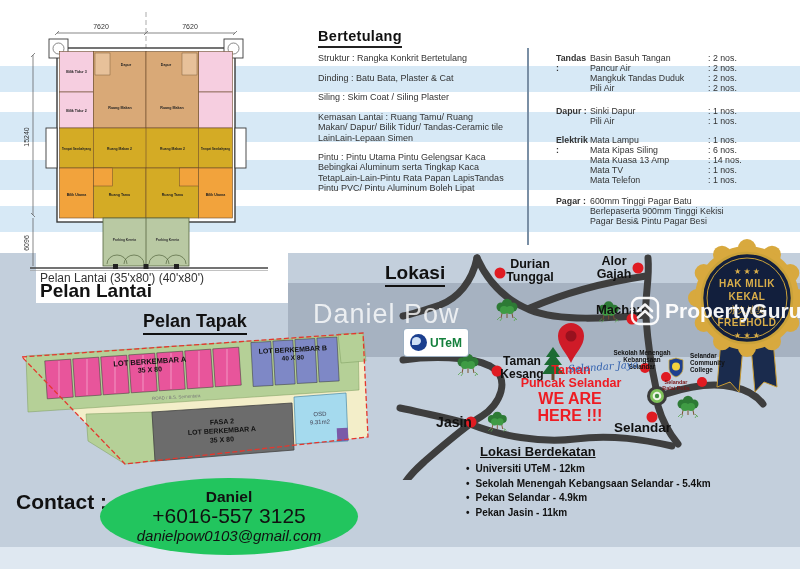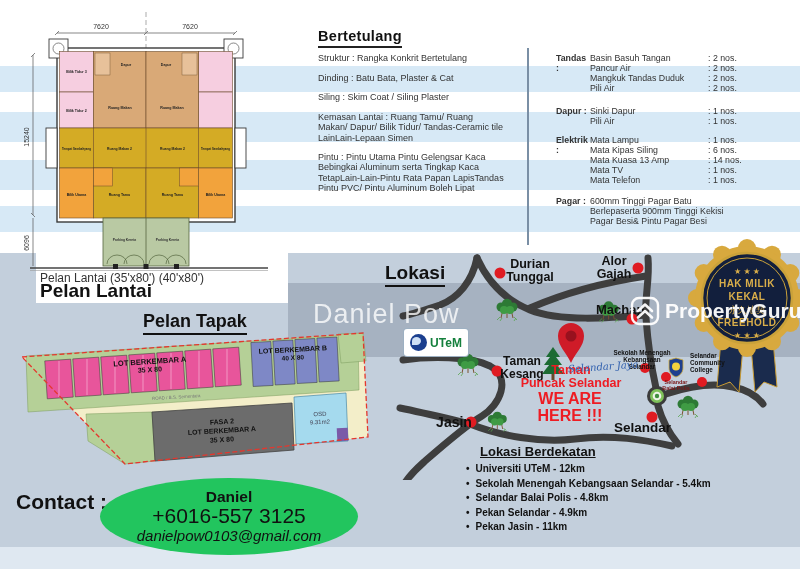--- a/index.html
+++ b/index.html
@@ -423,21 +423,20 @@
 
   <div id="utem" class="abs">
     <span class="globe"></span>
     <span class="wordmark">UTeM</span>
   </div>
 
   <div id="nearby" class="abs">
     <div class="nb-title">Lokasi Berdekatan</div>
     <div class="nb-item">Universiti UTeM - 12km</div>
     <div class="nb-item">Sekolah Menengah Kebangsaan Selandar - 5.4km</div>
-    <div class="nb-item">Selandar Balai Polis - 4.8km</div>
     <div class="nb-item">Pekan Selandar - 4.9km</div>
     <div class="nb-item">Pekan Jasin - 11km</div>
   </div>
 
   <div id="contact-label" class="abs">Contact :</div>
   <div id="contact-ellipse" class="abs">
     <div id="contact-name">Daniel</div>
     <div id="contact-phone">+6016-557 3125</div>
     <div id="contact-email">danielpow0103@gmail.com</div>
   </div>

